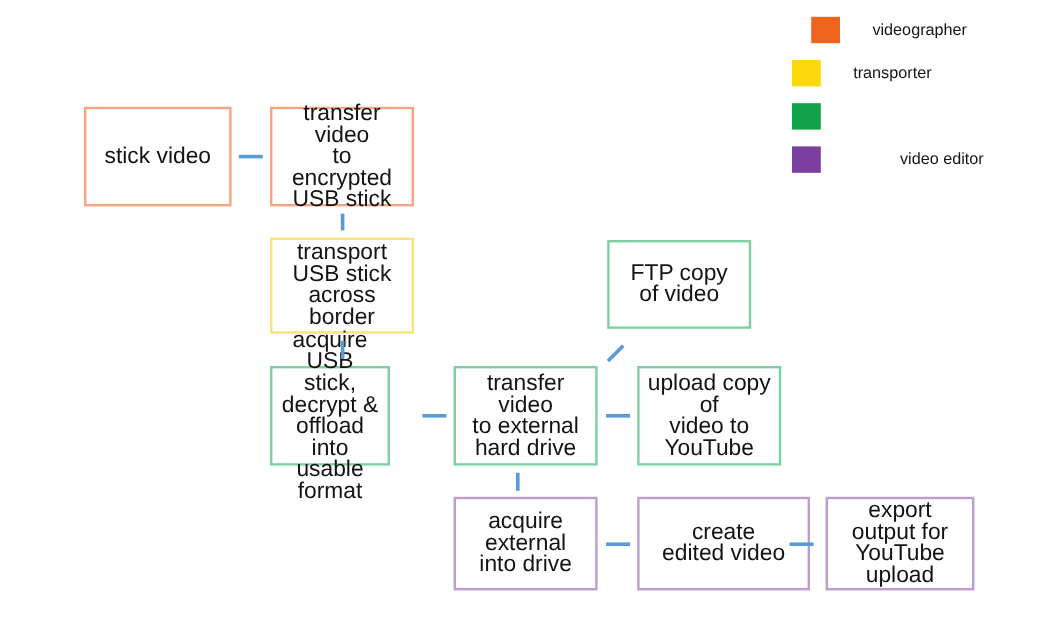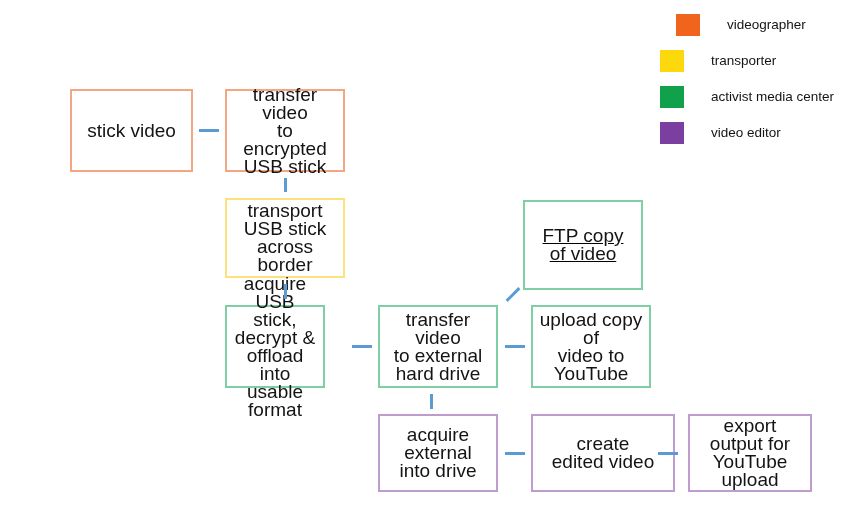--- a/index.html
+++ b/index.html
@@ -98,21 +98,21 @@
         <span class="node-label">acquire
 USB stick,
 decrypt &amp; offload
 into usable format</span>
       </div>
       <div class="node" style="left: 378px; top: 305px; width: 120px; height: 83px; border-color: rgb(127, 207, 164);">
         <span class="node-label">transfer video
 to external
 hard drive</span>
       </div>
-      <div class="node" style="left: 523px; top: 200px; width: 120px; height: 90px; border-color: rgb(127, 207, 164); text-decoration: underline;">
+      <div class="node" style="left: 506px; top: 200px; width: 120px; height: 74px; border-color: rgb(127, 207, 164);">
         <span class="node-label">FTP copy
 of video</span>
       </div>
       <div class="node" style="left: 531px; top: 305px; width: 120px; height: 83px; border-color: rgb(127, 207, 164); justify-content: center;">
         <span class="node-label">upload copy of
 video to YouTube</span>
       </div>
       <div class="node" style="left: 378px; top: 414px; width: 120px; height: 78px; border-color: rgb(191, 156, 208);">
         <span class="node-label">acquire external
 into drive</span>
@@ -143,20 +143,19 @@
       <div class="legend-row" style="left: 660px; top: 14px; margin-left: 16px;">
         <span class="legend-swatch" style="background: rgb(240, 100, 30);"></span>
         <span class="legend-text">videographer</span>
       </div>
       <div class="legend-row" style="left: 660px; top: 50px;">
         <span class="legend-swatch" style="background: rgb(253, 216, 13);"></span>
         <span class="legend-text">transporter</span>
       </div>
       <div class="legend-row" style="left: 660px; top: 86px;">
         <span class="legend-swatch" style="background: rgb(18, 161, 75);"></span>
-        <span class="legend-text">activist media center</span>
       </div>
-      <div class="legend-row" style="left: 660px; top: 122px;">
+      <div class="legend-row" style="left: 660px; top: 122px; gap: 39px;">
         <span class="legend-swatch" style="background: rgb(123, 63, 160);"></span>
         <span class="legend-text">video editor</span>
       </div>
     </div>
 </div>
 
 </body></html>

